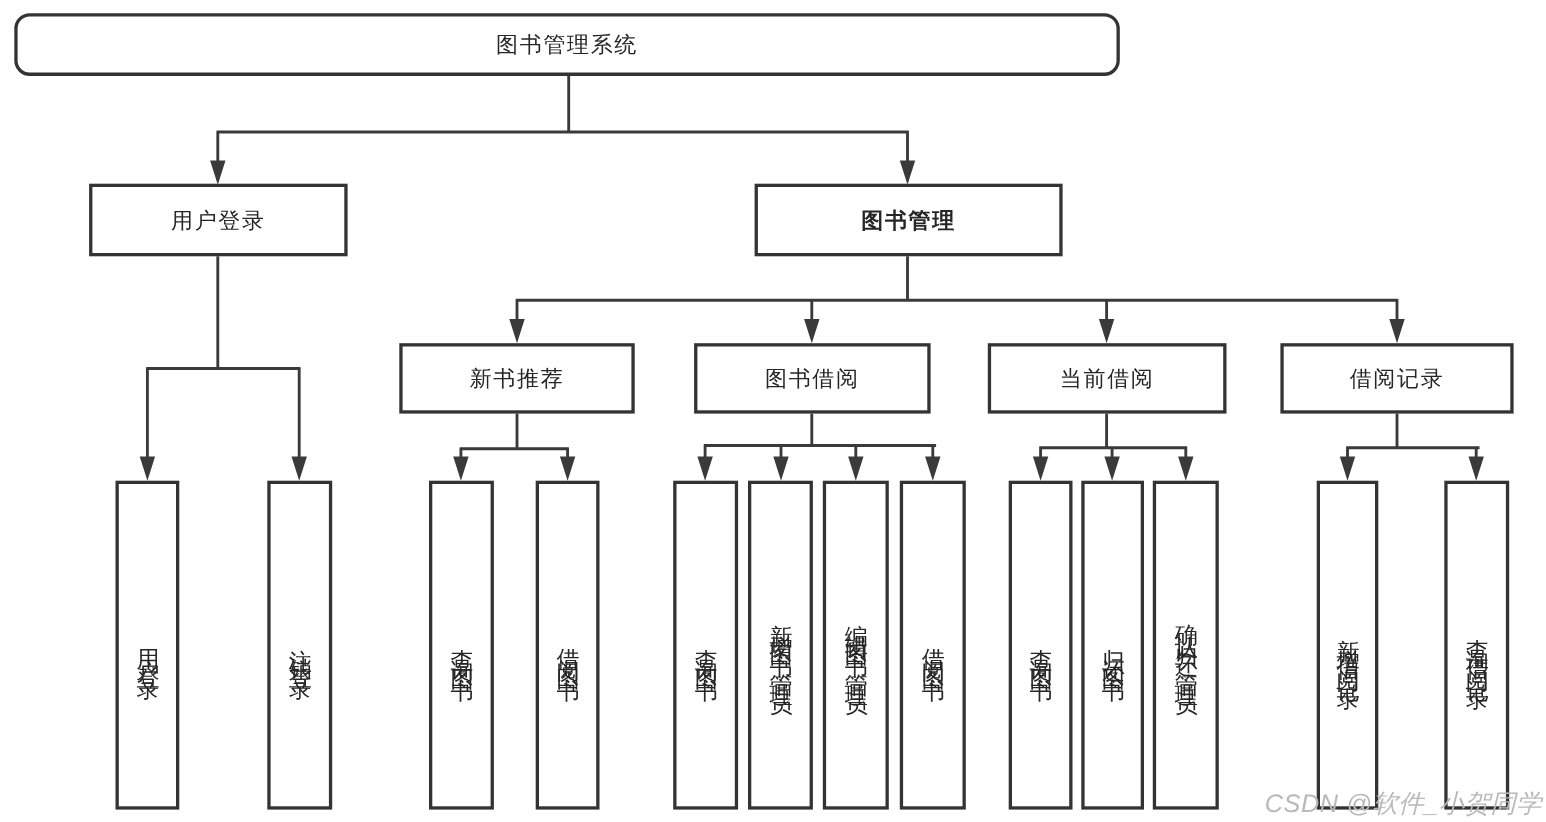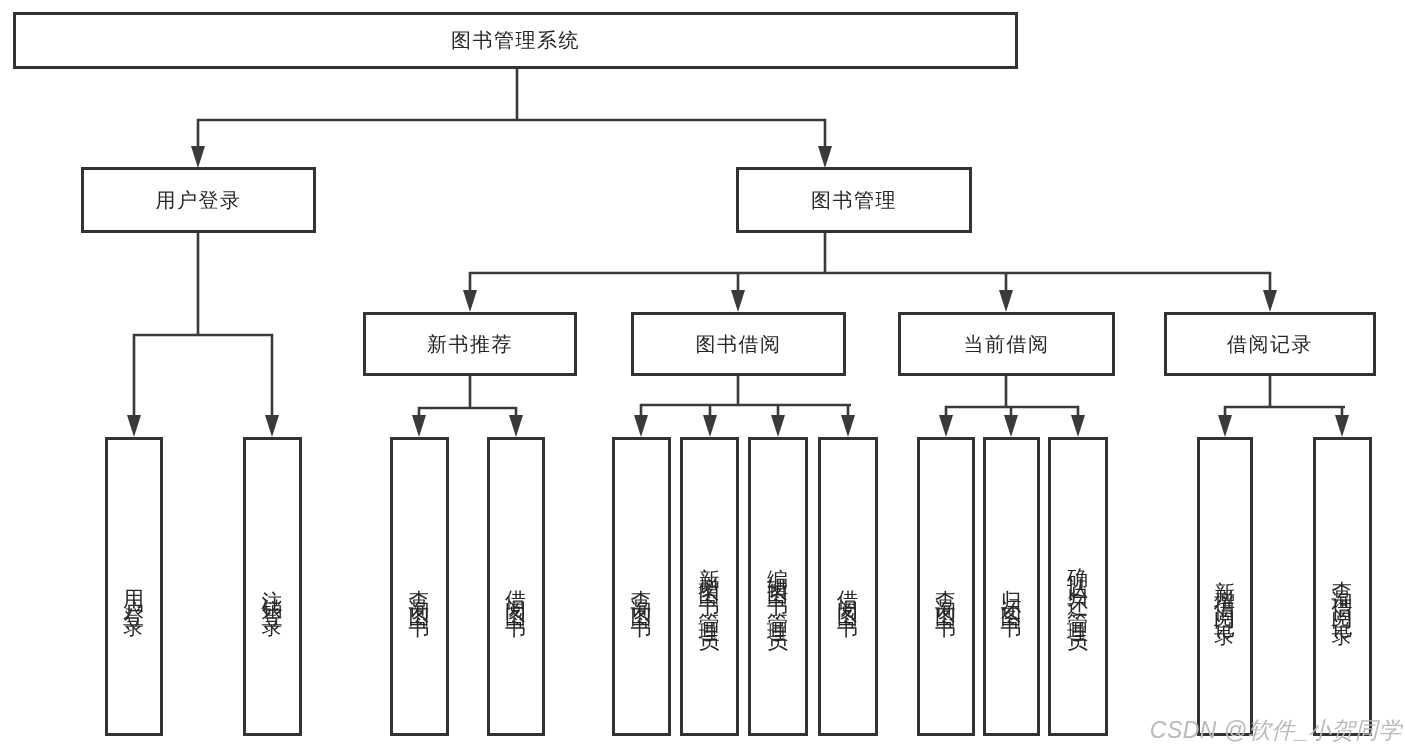--- a/index.html
+++ b/index.html
@@ -93,24 +93,24 @@
              M703,415 L717,415 L710,437 Z
              M771,415 L785,415 L778,437 Z
              M841,415 L855,415 L848,437 Z
              M939,415 L953,415 L946,437 Z
              M1004,415 L1018,415 L1011,437 Z
              M1071,415 L1085,415 L1078,437 Z
              M1218,415 L1232,415 L1225,437 Z
              M1335,415 L1349,415 L1342,437 Z"></path>
   </svg>
 
-  <div class="box hbox" style="left:13px;top:12px;width:1005px;height:57px;font-size:20px;">图书管理系统</div>
+  <div class="box hbox" style="left:13px;top:12px;width:1005px;height:57px;font-size:20px;border-radius:14px;">图书管理系统</div>
 
   <div class="box hbox" style="left:81px;top:167px;width:235px;height:66px;">用户登录</div>
-  <div class="box hbox" style="left:736px;top:167px;width:236px;height:66px;">图书管理</div>
+  <div class="box hbox" style="left:686px;top:167px;width:280px;height:66px;font-weight:bold;">图书管理</div>
 
   <div class="box hbox" style="left:363px;top:312px;width:214px;height:64px;">新书推荐</div>
   <div class="box hbox" style="left:631px;top:312px;width:215px;height:64px;">图书借阅</div>
   <div class="box hbox" style="left:898px;top:312px;width:217px;height:64px;">当前借阅</div>
   <div class="box hbox" style="left:1164px;top:312px;width:212px;height:64px;">借阅记录</div>
 
   <div class="box vbox" style="left:105px;top:437px;width:58px;height:299px;">用户登录</div>
   <div class="box vbox" style="left:243px;top:437px;width:59px;height:299px;">注销登录</div>
 
   <div class="box vbox" style="left:390px;top:437px;width:59px;height:299px;">查询图书</div>

